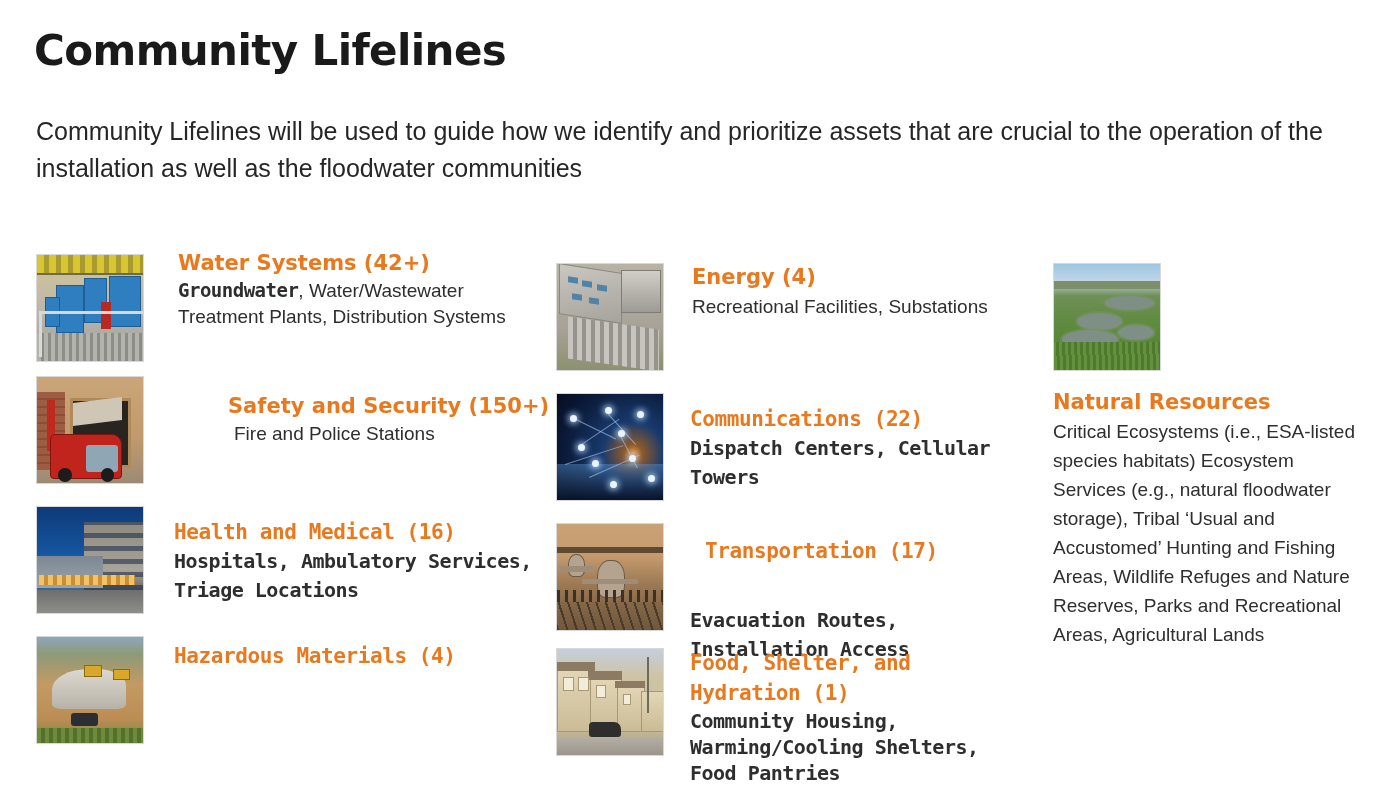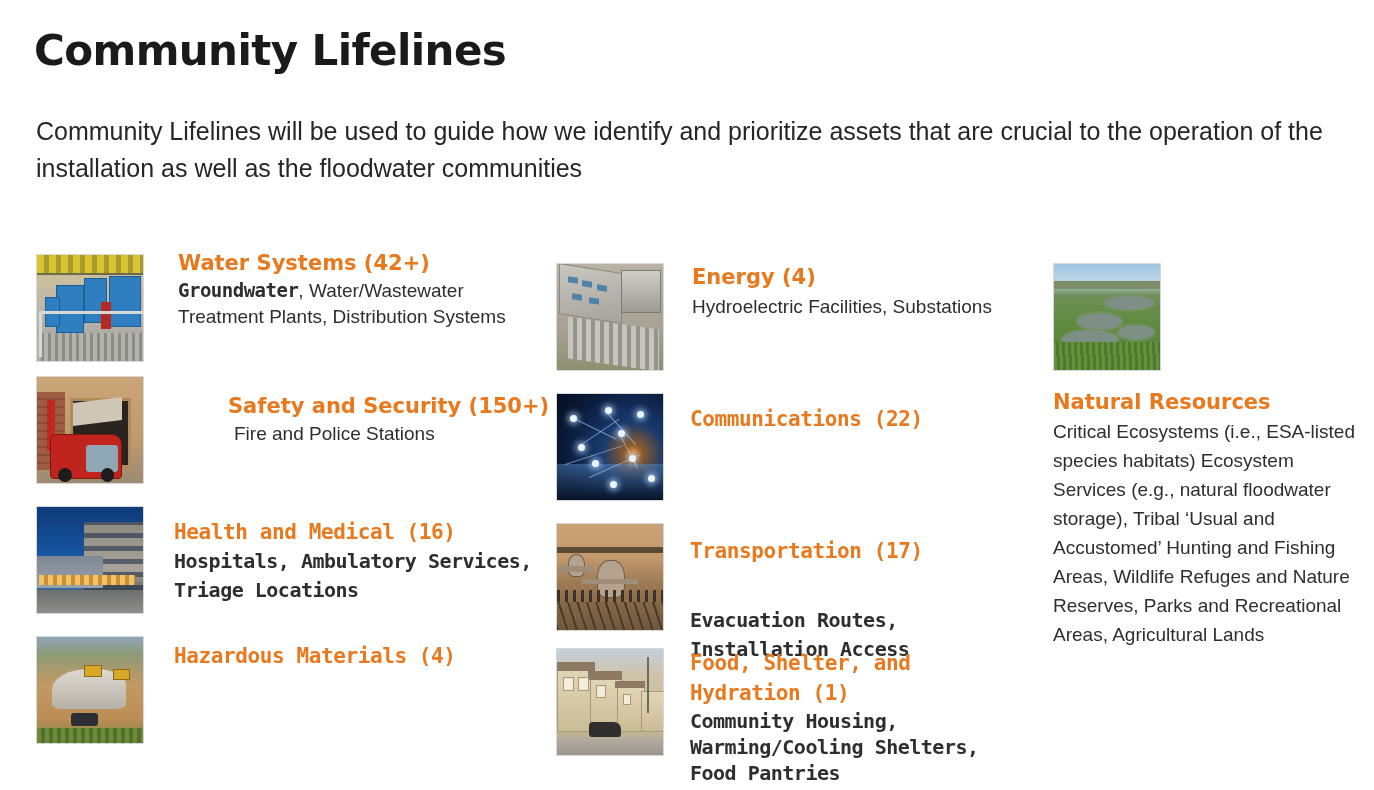--- a/index.html
+++ b/index.html
@@ -379,21 +379,21 @@
         <div class="s-vent" style="left:24%;top:16%;"></div>
         <div class="s-vent" style="left:38%;top:20%;"></div>
         <div class="s-vent" style="left:14%;top:28%;"></div>
         <div class="s-vent" style="left:30%;top:32%;"></div>
         <div class="s-bldg"></div>
         <div class="s-yard"></div>
       </div>
     </div>
     <div class="entry-text" style="left:136px; top:0; width:340px;">
       <span class="entry-title sans" style="font-size:21px; line-height:29px;">Energy (4)</span>
-      <span class="entry-desc sans" style="font-size:19px; line-height:29px;">Hydroelectric Facilities, Substations</span>
+      <span class="entry-desc sans" style="font-size:19px; line-height:29px;">Recreational Facilities, Substations</span>
     </div>
   </div>
 
   <div class="lifeline" style="left:0; top:143px;">
     <div class="thumb" style="top:0;">
       <div class="thumb-inner art-comms">
         <div class="c-ground"></div>
         <div class="c-line" style="left:14%;top:22%;width:46%;transform:rotate(26deg);"></div>
         <div class="c-line" style="left:22%;top:48%;width:44%;transform:rotate(-34deg);"></div>
         <div class="c-line" style="left:8%;top:66%;width:58%;transform:rotate(-18deg);"></div>
@@ -406,37 +406,38 @@
         <div class="c-node" style="left:58%;top:34%;"></div>
         <div class="c-node" style="left:20%;top:47%;"></div>
         <div class="c-node" style="left:33%;top:62%;"></div>
         <div class="c-node" style="left:68%;top:58%;"></div>
         <div class="c-node" style="left:50%;top:82%;"></div>
         <div class="c-node" style="left:86%;top:76%;"></div>
       </div>
     </div>
     <div class="entry-text" style="left:134px; top:12px; width:340px;">
       <span class="entry-title mono" style="font-size:21px; line-height:29px;">Communications (22)</span>
+      <span class="entry-desc mono" style="font-size:20px; line-height:29px;">Dispatch Centers, Cellular Towers</span>
     </div>
   </div>
 
   <div class="lifeline" style="left:0; top:273px;">
     <div class="thumb" style="top:0;">
       <div class="thumb-inner art-transport">
         <div class="t-horizon"></div>
         <div class="t-plane" style="left:38%;top:34%;width:24%;height:34%;"></div>
         <div class="t-wing" style="left:24%;top:52%;width:52%;"></div>
         <div class="t-plane" style="left:10%;top:28%;width:15%;height:20%;"></div>
         <div class="t-wing" style="left:2%;top:40%;width:32%;"></div>
         <div class="t-fence"></div>
         <div class="t-brush"></div>
       </div>
     </div>
     <div class="entry-text" style="left:134px; top:14px; width:340px;">
-      <span class="entry-title mono" style="font-size:21px; line-height:29px;">Transportation (17)</span>
+      <span class="entry-title mono" style="font-size:21px; line-height:29px;margin-left:15px;">Transportation (17)</span>
       <span class="entry-desc mono" style="font-size:20px; line-height:29px;margin-top:40px;">Evacuation Routes, Installation Access</span>
     </div>
   </div>
 
   <div class="lifeline" style="left:0; top:398px;">
     <div class="thumb" style="top:0;">
       <div class="thumb-inner art-housing">
         <div class="hs-home" style="left:0;top:18%;width:34%;height:58%;"></div>
         <div class="hs-roof" style="left:-2%;top:12%;width:38%;height:9%;"></div>
         <div class="hs-home" style="left:31%;top:26%;width:28%;height:50%;"></div>

